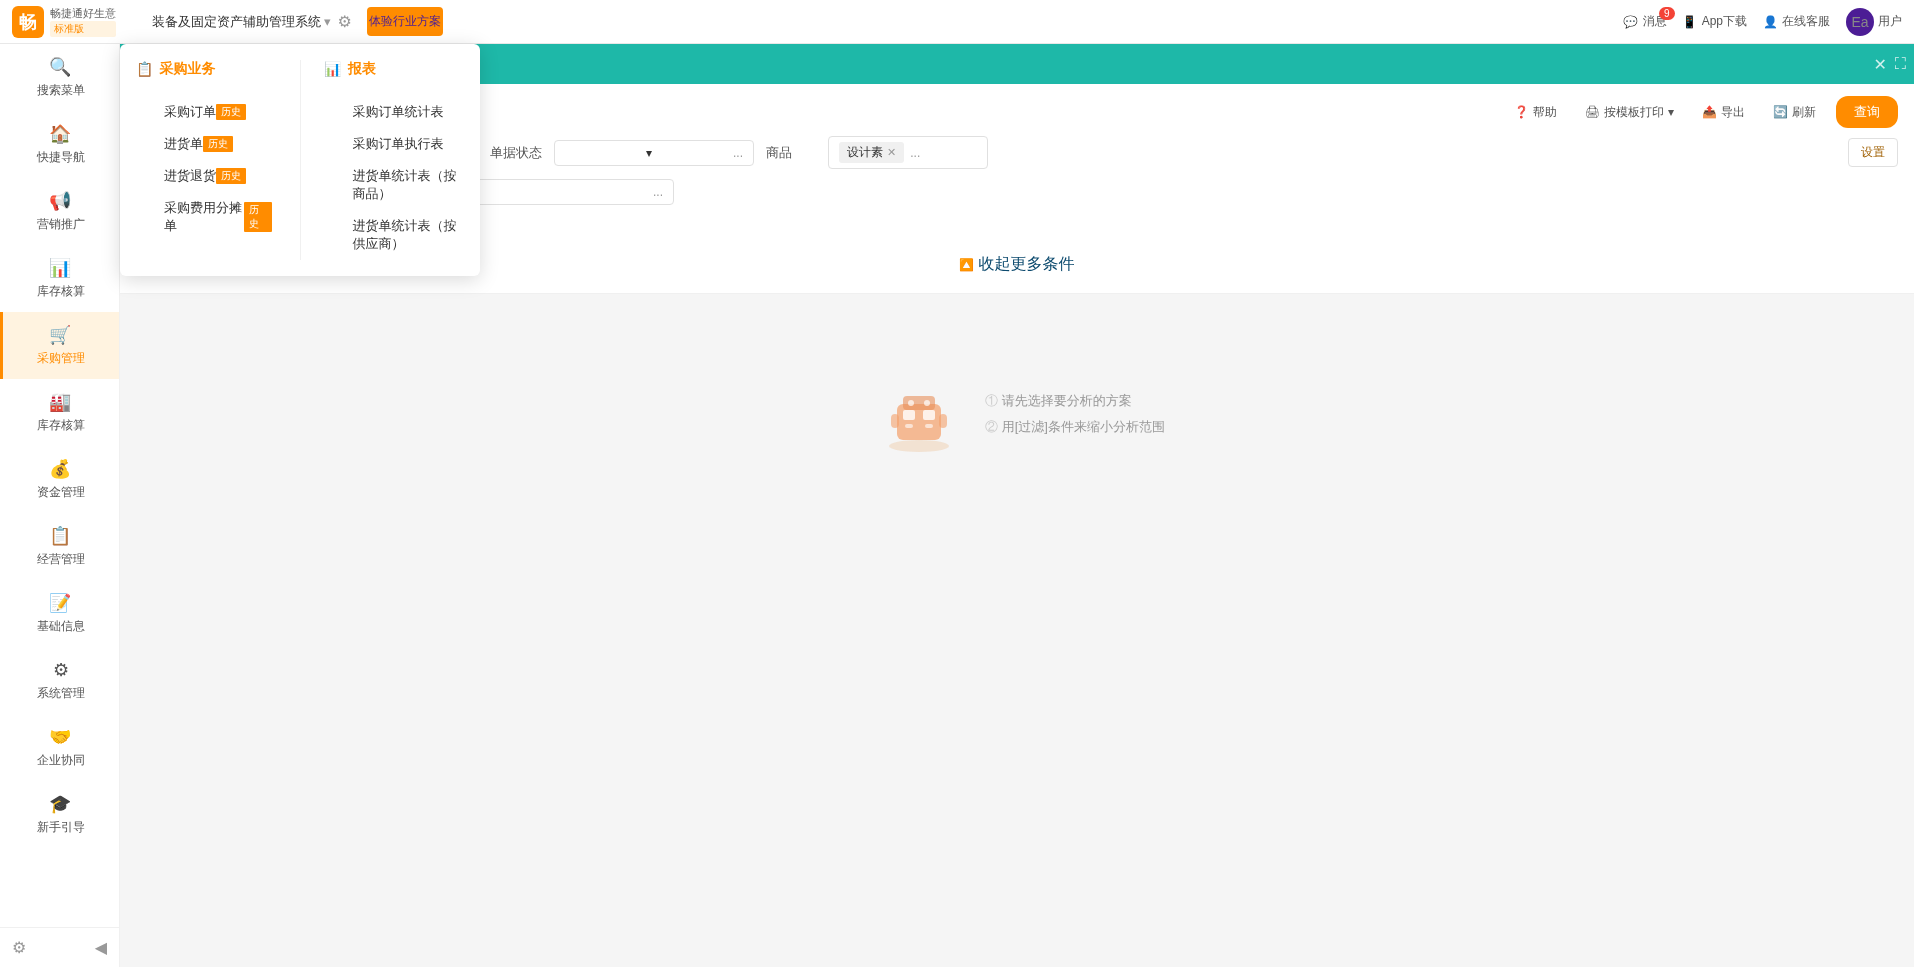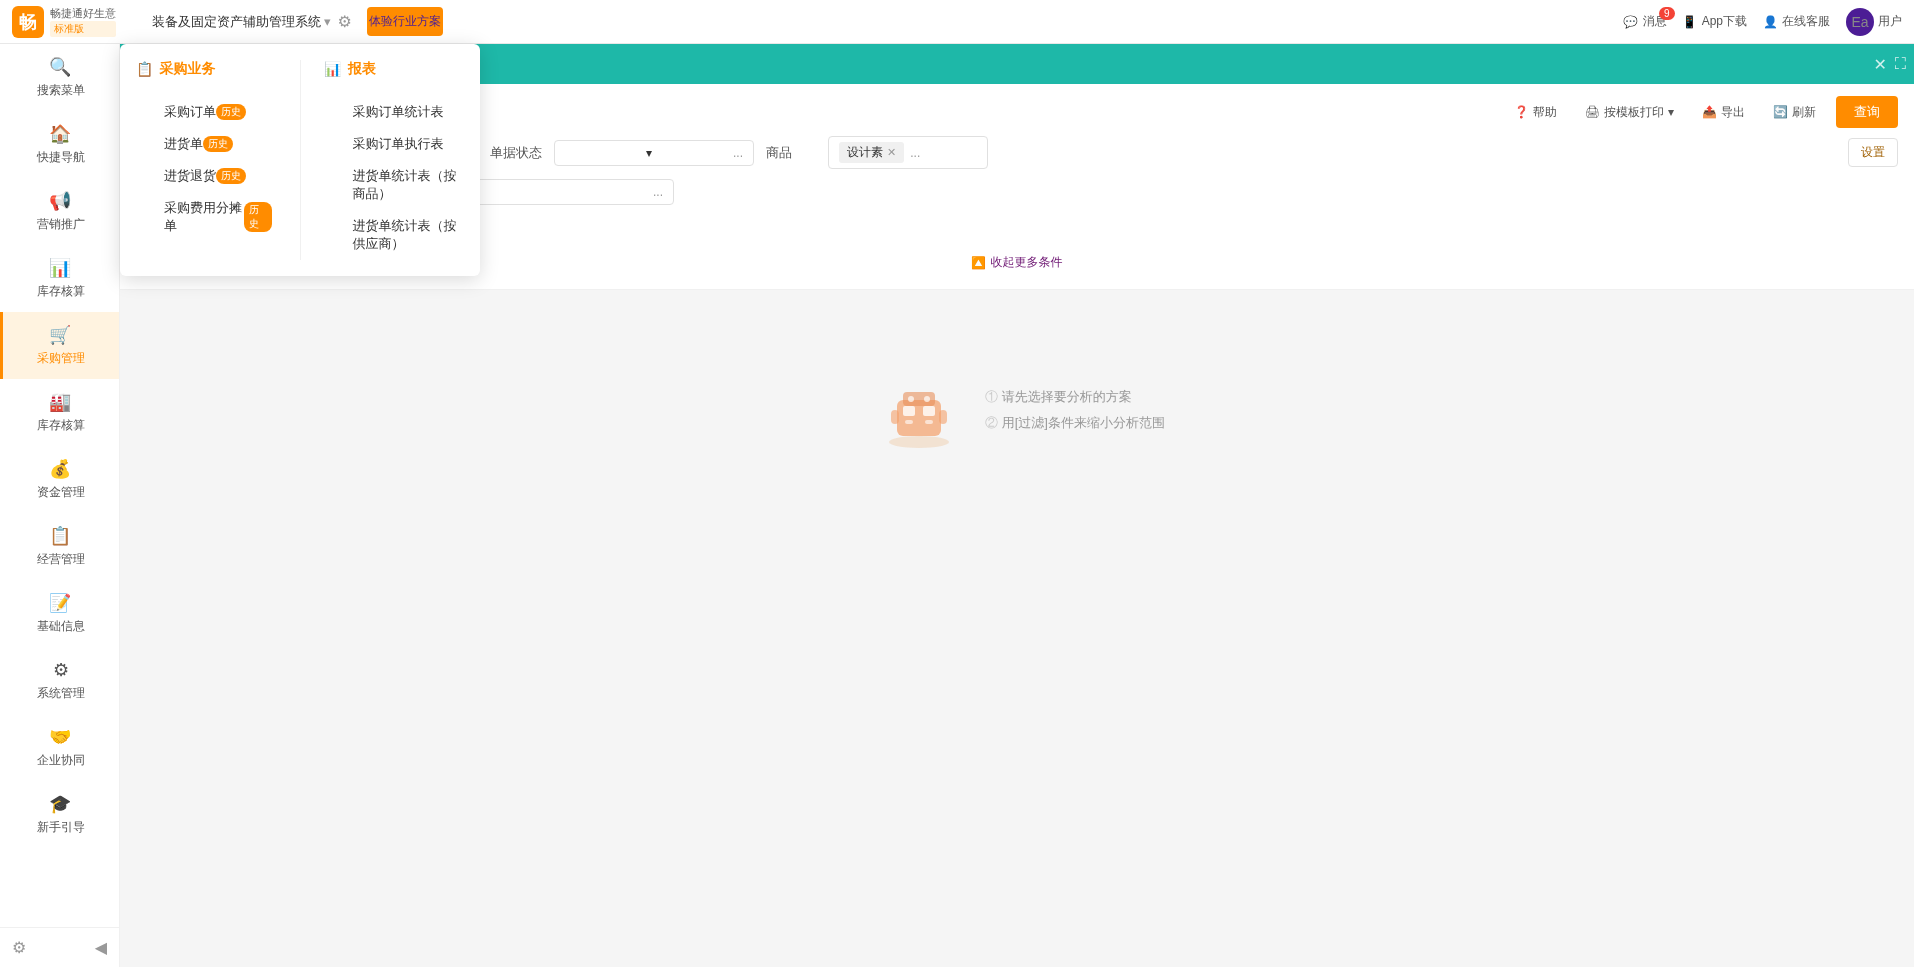--- a/index.html
+++ b/index.html
@@ -256,21 +256,21 @@
       font-size: 12px;
       color: #555;
       cursor: pointer;
       padding: 4px 8px;
     }
     .query-btn {
       background: #ff8c00;
       color: #fff;
       border: none;
       padding: 7px 18px;
-      border-radius: 4px;
+      border-radius: 12px;
       font-size: 13px;
       cursor: pointer;
     }
     .settings-small-btn {
       border: 1px solid #e0e0e0;
       padding: 5px 12px;
       border-radius: 4px;
       font-size: 12px;
       color: #a16207;
       cursor: pointer;
@@ -279,21 +279,21 @@
     .collapse-row {
       display: flex;
       justify-content: center;
       align-items: center;
       padding: 6px;
       color: #999;
       cursor: pointer;
       font-size: 12px;
       gap: 4px;
     }
-    .more-conditions { color: #701a75; font-size: 12px; }
+    .more-conditions { color: #0c4a6e; font-size: 16px; }
 
     
     .empty-state {
       display: flex;
       flex-direction: row;
       align-items: center;
       justify-content: center;
       padding: 80px 20px;
       gap: 16px;
     }
@@ -337,21 +337,21 @@
       color: #333;
       font-size: 13px;
       border-radius: 3px;
       margin-left: 24px;
     }
     .history-badge {
       background: #ff8c00;
       color: #fff;
       font-size: 10px;
       padding: 1px 5px;
-      border-radius: 8px;
+      border-radius: 1px;
     }
     .section-divider {
       width: 1px;
       background: #f0f0f0;
       margin: 0 4px;
     }
   </style>
 </head>
 <body>
 

